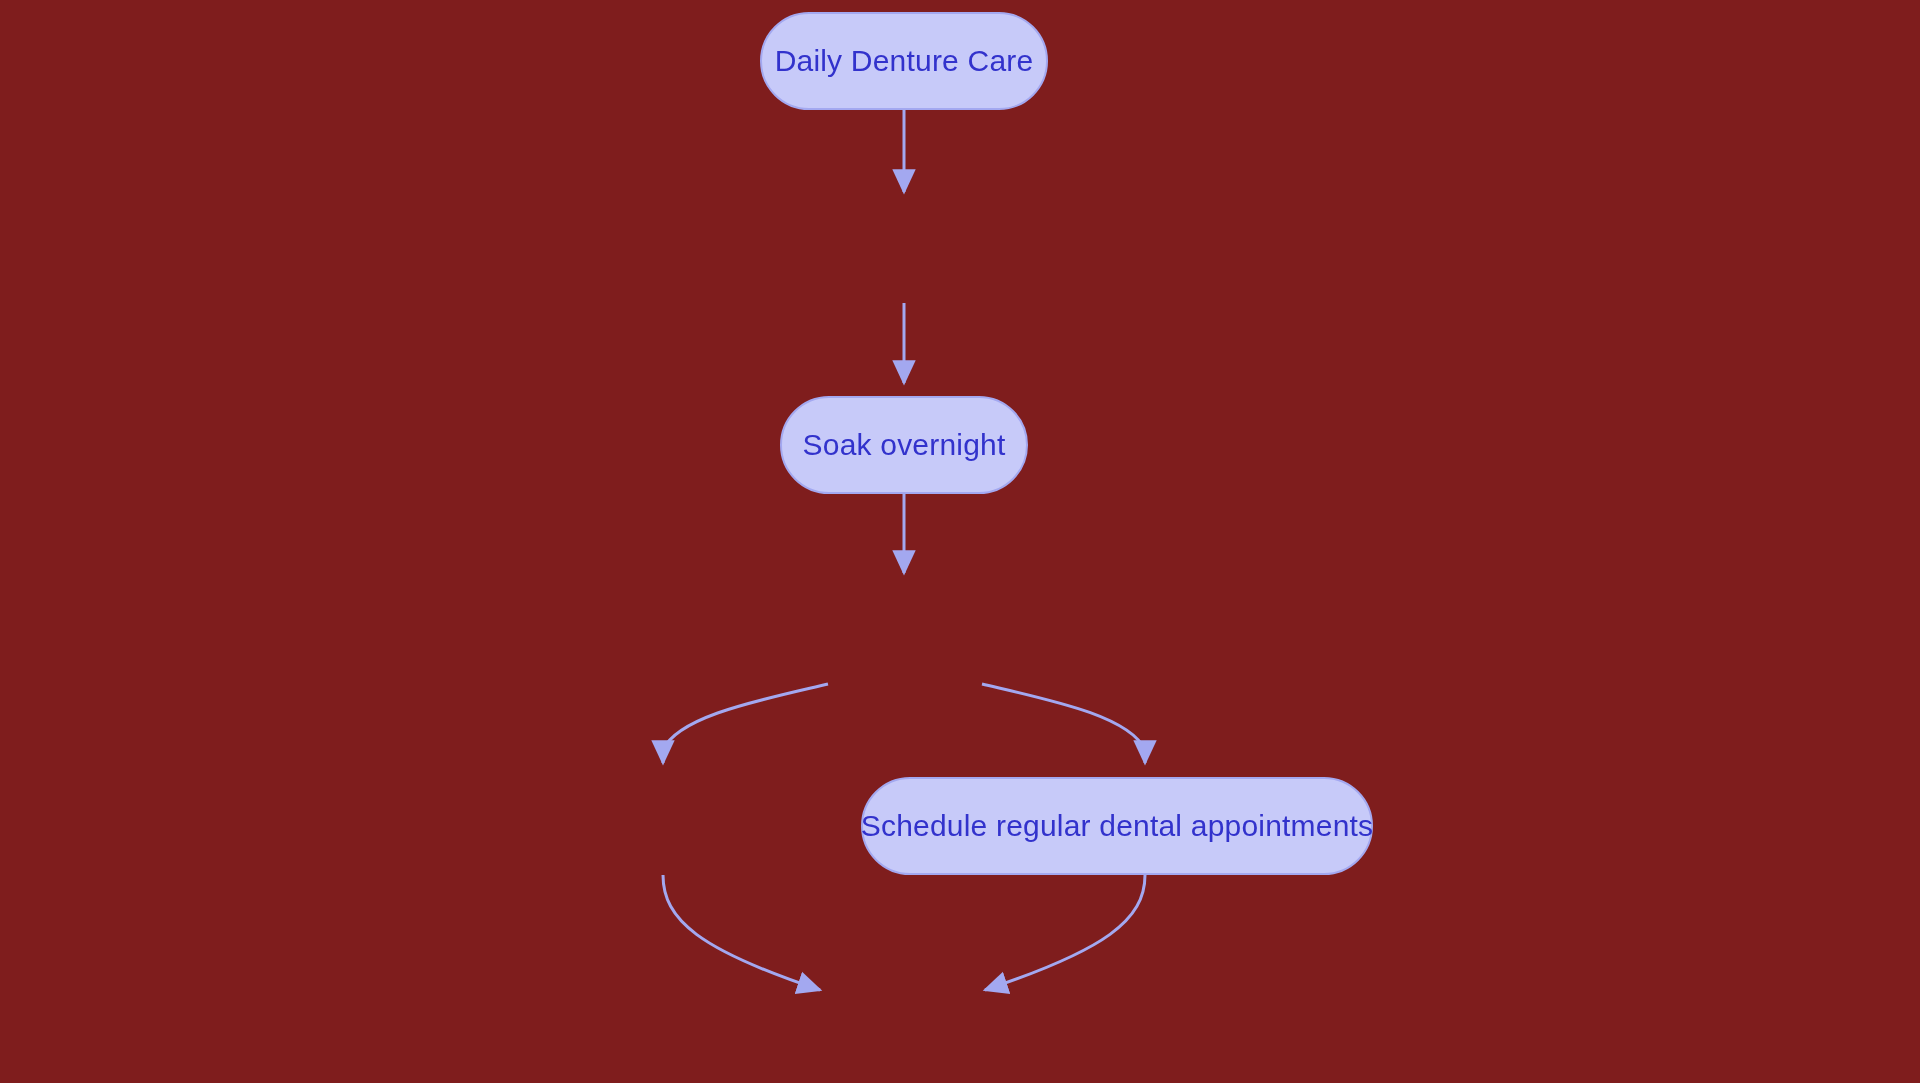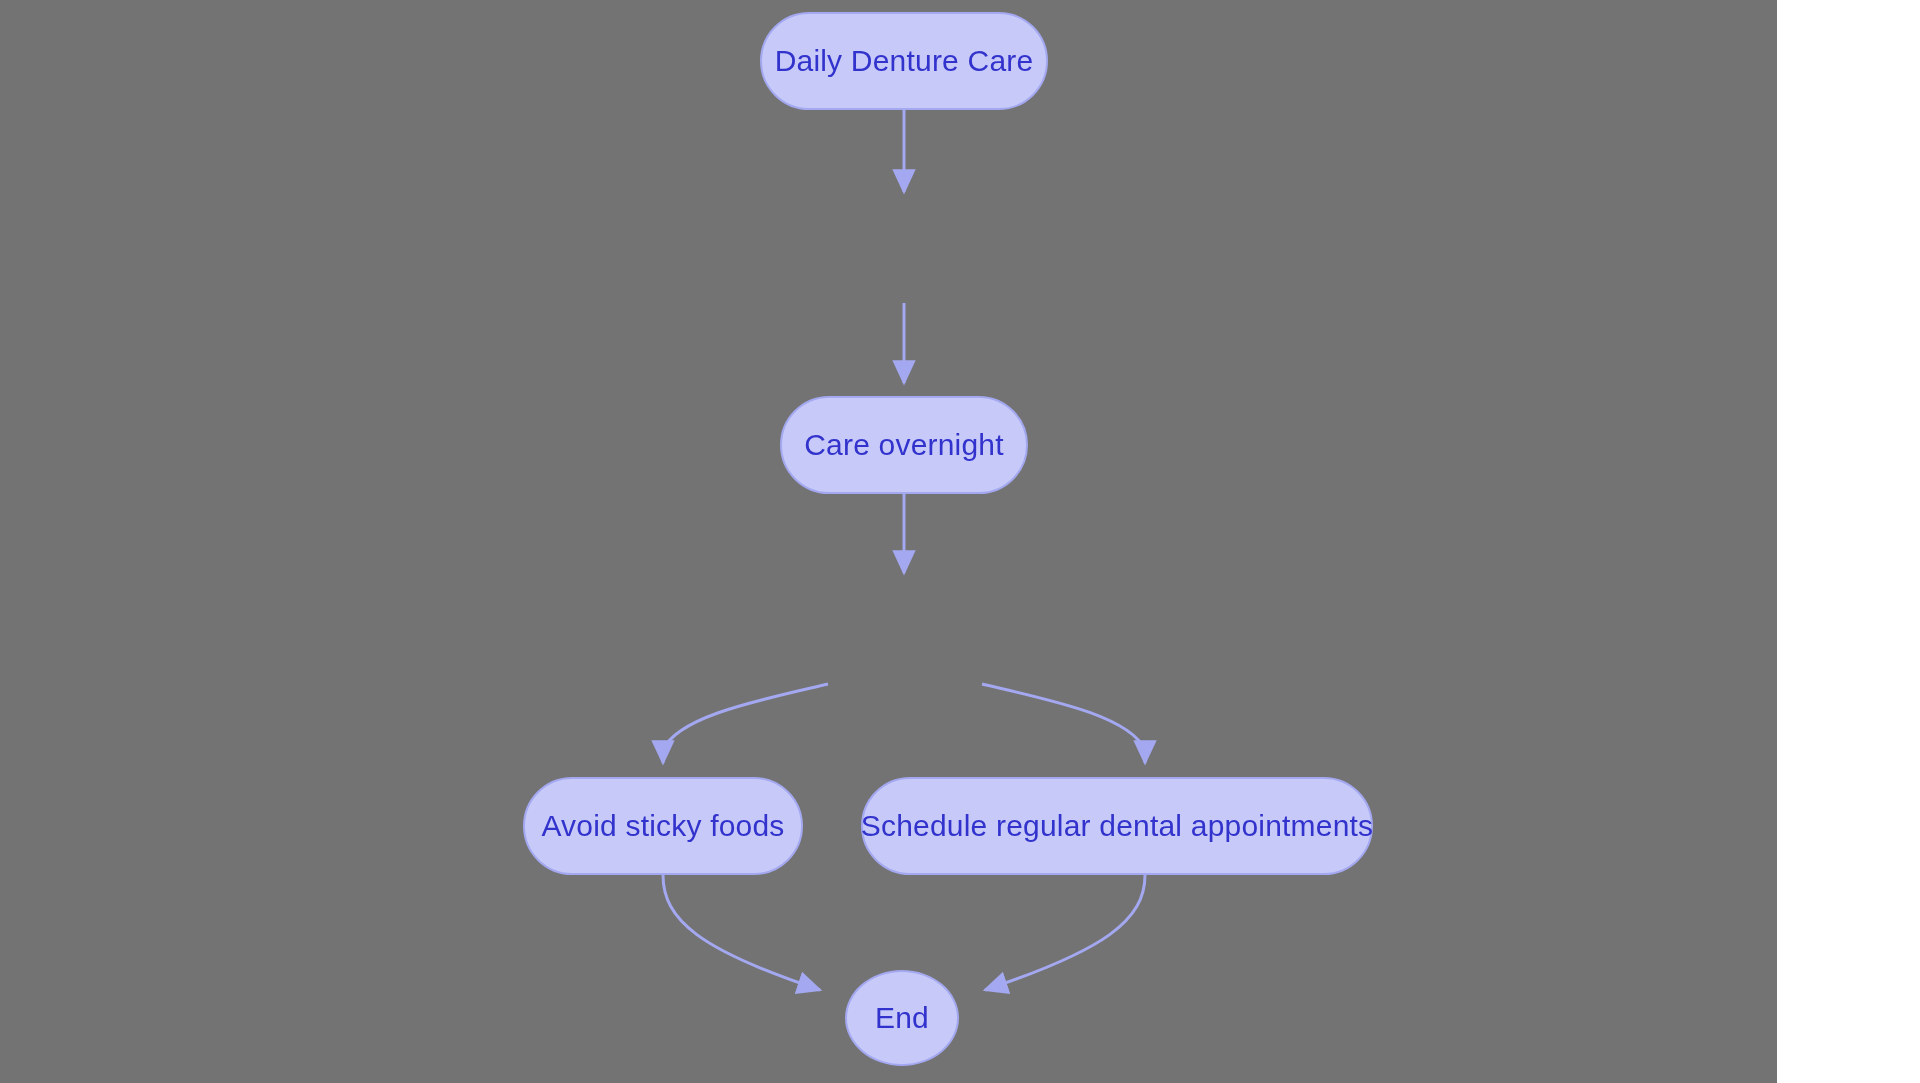--- a/index.html
+++ b/index.html
@@ -9,23 +9,23 @@
     background: #ffffff;
   }
   body {
     width: 1920px;
     height: 1083px;
     overflow: hidden;
     font-family: "Liberation Sans", "DejaVu Sans", sans-serif;
   }
   #flowchart-root {
     position: relative;
-    width: 1777px;
+    width: 1920px;
     height: 1083px;
-    background: #737373;
+    background: #7f1d1d;
   }
   #edge-layer {
     position: absolute;
     left: 0;
     top: 0;
     width: 1920px;
     height: 1083px;
     pointer-events: none;
   }
   .node {
@@ -76,29 +76,23 @@
       <path d="M1145,875 C1145,920 1105,950 985,990" marker-end="url(#arrowhead)"></path>
     </g>
   </svg>
 
   <div class="node stadium" style="left:760px; top:12px; width:288px; height:98px;">
     <span class="node-label">Daily Denture Care</span>
   </div>
 
 
   <div class="node stadium" style="left:780px; top:396px; width:248px; height:98px;">
-    <span class="node-label">Care overnight</span>
+    <span class="node-label">Soak overnight</span>
   </div>
 
 
-  <div class="node stadium" style="left:523px; top:777px; width:280px; height:98px;">
-    <span class="node-label">Avoid sticky foods</span>
-  </div>
 
   <div class="node stadium" style="left:861px; top:777px; width:512px; height:98px;">
     <span class="node-label">Schedule regular dental appointments</span>
   </div>
 
-  <div class="node terminal" style="left:845px; top:970px; width:114px; height:96px;">
-    <span class="node-label">End</span>
-  </div>
 
 </div>
 
 </body></html>

